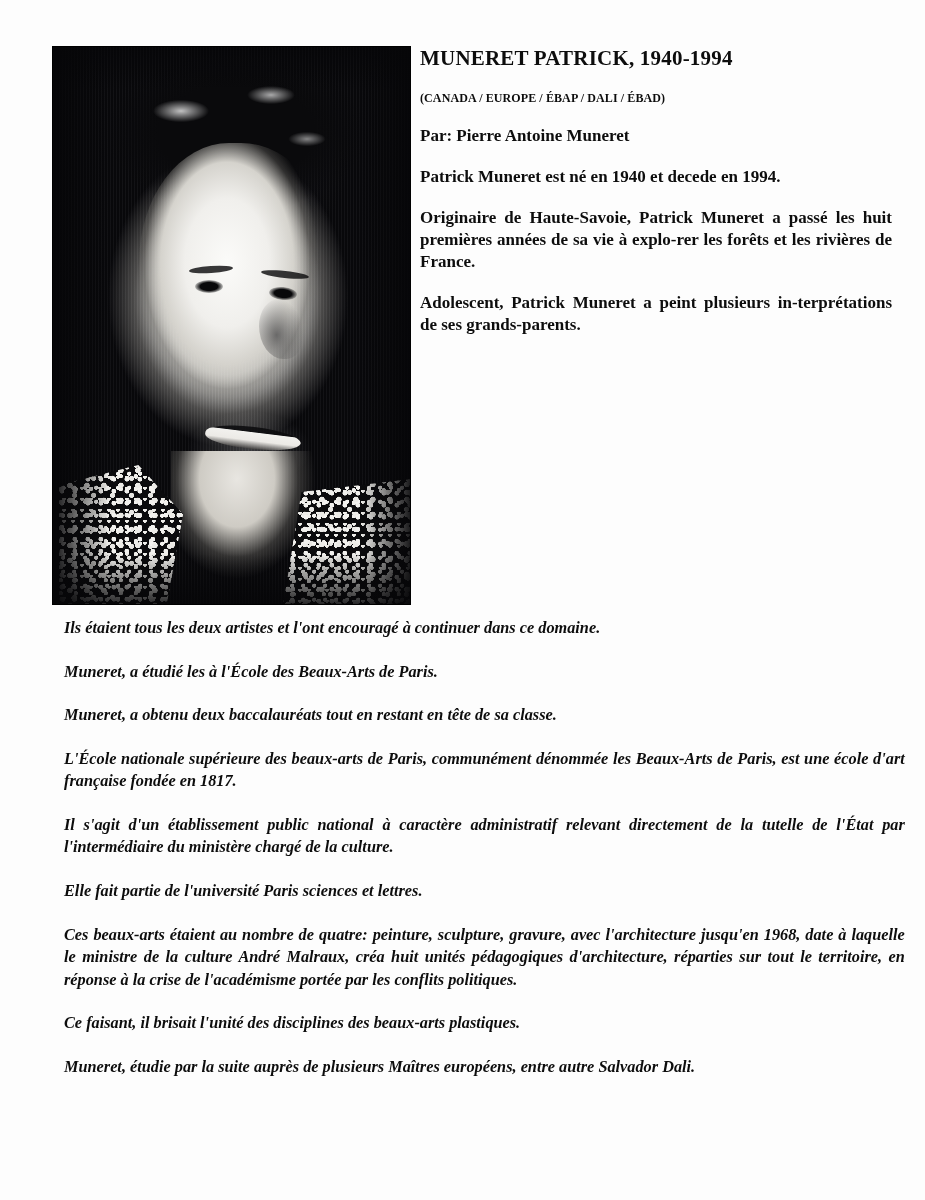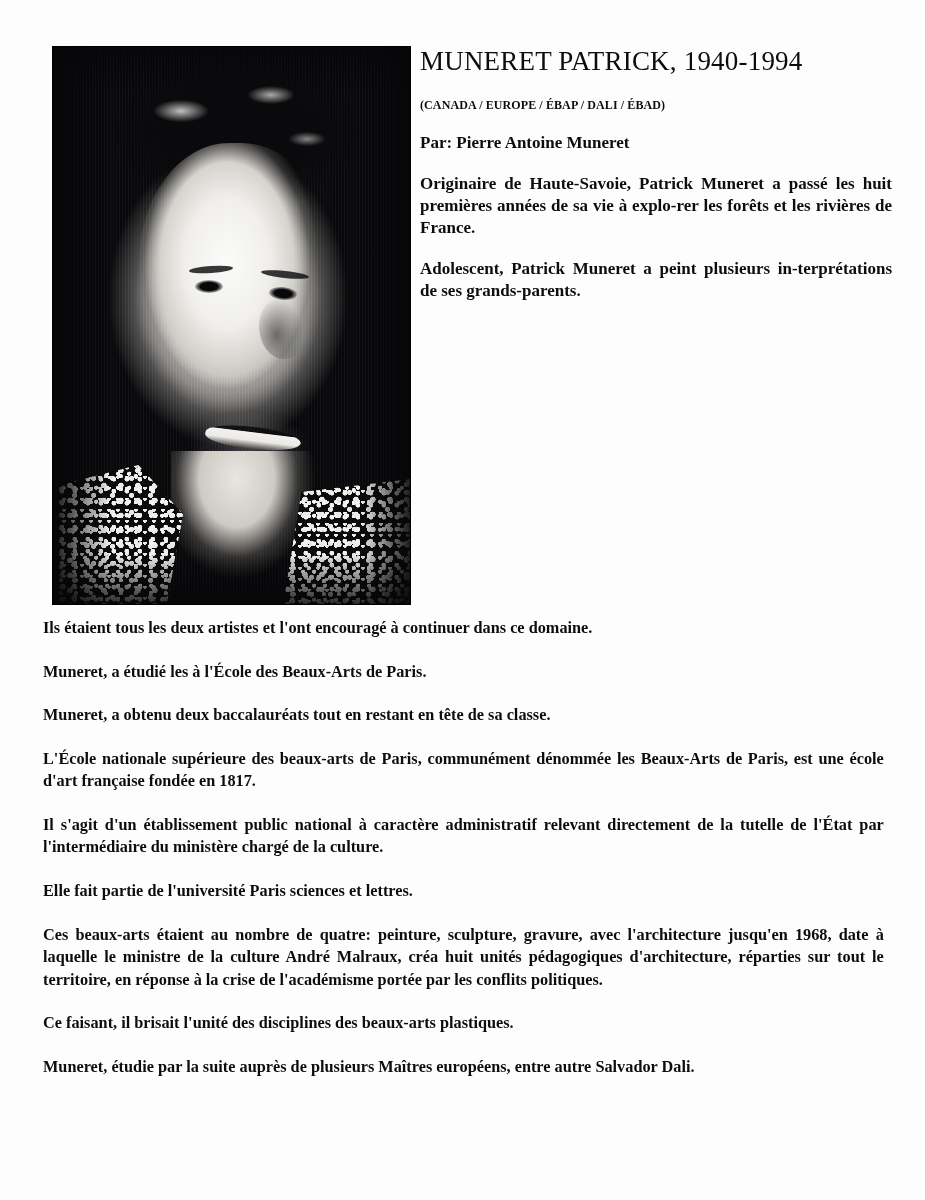--- a/index.html
+++ b/index.html
@@ -171,22 +171,22 @@
 
   
   .right-col {
     position: absolute;
     left: 368px;
     top: 0;
     width: 472px;
   }
 
   .doc-title {
-    font-weight: normal;
-    font-size: 27px;
+    font-weight: bold;
+    font-size: 21px;
     letter-spacing: 0.2px;
     margin: 0 0 22px 0;
     line-height: 1.15;
   }
   .doc-subtitle {
     font-weight: bold;
     font-size: 12px;
     letter-spacing: 0.1px;
     margin: 0 0 20px 0;
     line-height: 1.15;
@@ -203,23 +203,24 @@
     line-height: 1.30;
     margin: 0 0 19px 0;
     text-align: justify;
     hyphens: manual;
   }
   .rc-para:last-child { margin-bottom: 16px; }
 
   
   .body-block {
     position: absolute;
-    left: 43px;
+    left: 64px;
     top: 616px;
     width: 841px;
+    font-style: italic;
   }
 
   .bw-para {
     font-family: "Liberation Serif", "DejaVu Serif", serif;
     font-weight: bold;
     font-size: 17.5px;
     line-height: 1.29;
     margin: 0 0 21px 0;
     text-align: justify;
     transform: scaleX(0.93);
@@ -251,20 +252,21 @@
         <div class="ph-collar-r"></div>
         <div class="ph-vignette"></div>
       </div>
     </div>
 
     <div class="right-col">
       <h1 class="doc-title">MUNERET PATRICK, 1940-1994</h1>
       <h2 class="doc-subtitle">(CANADA / EUROPE / ÉBAP / DALI / ÉBAD)</h2>
       <p class="byline">Par: Pierre Antoine Muneret</p>
 
+      <p class="rc-para">Patrick Muneret est né en 1940 et decede en 1994.</p>
       <p class="rc-para">Originaire de Haute-Savoie, Patrick Muneret a passé les huit premières années de sa vie à explo-rer les forêts et les rivières de France.</p>
       <p class="rc-para">Adolescent, Patrick Muneret a peint plusieurs in-terprétations de ses grands-parents.</p>
     </div>
 
   </div>
 
   <div class="body-block">
     <p class="bw-para single">Ils étaient tous les deux artistes et l'ont encouragé à continuer dans ce domaine.</p>
     <p class="bw-para single">Muneret, a étudié les à l'École des Beaux-Arts de Paris.</p>
     <p class="bw-para single">Muneret, a obtenu deux baccalauréats tout en restant en tête de sa classe.</p>

